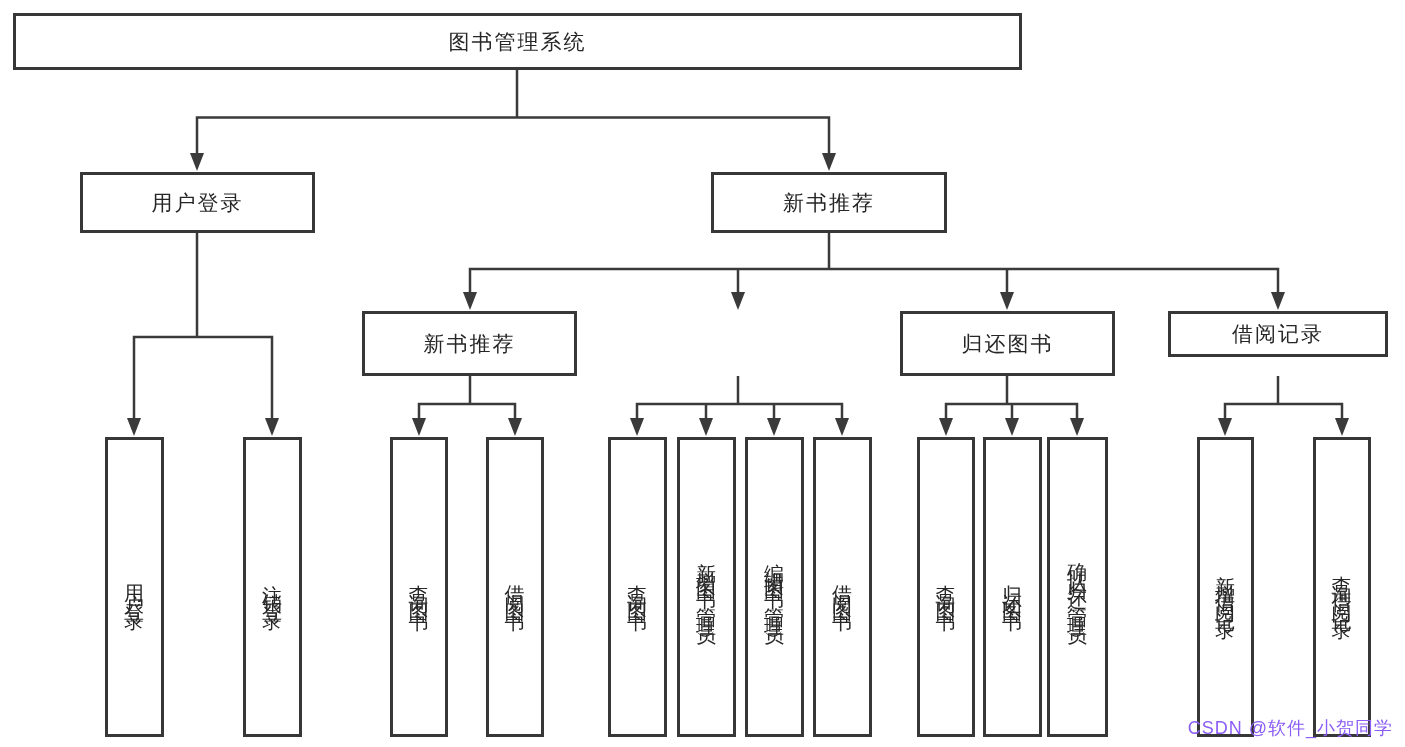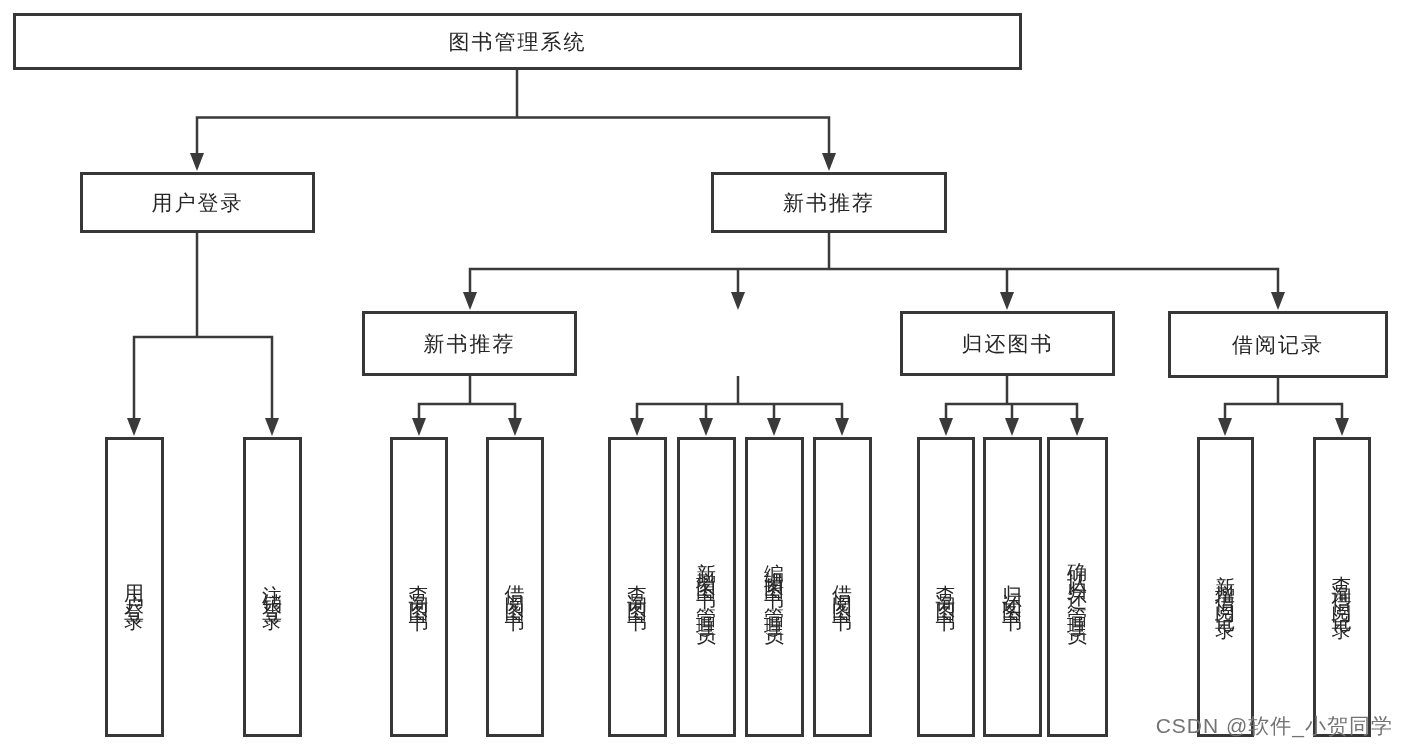--- a/index.html
+++ b/index.html
@@ -42,22 +42,22 @@
     text-orientation: mixed;
     font-size: 20px;
     letter-spacing: 9px;
     line-height: 1;
     white-space: nowrap;
   }
   .watermark {
     position: absolute;
     right: 12px;
     bottom: 7px;
-    font-size: 21px;
-    color: #737373;
+    font-size: 18px;
+    color: #8b5cf6;
     letter-spacing: 1px;
     white-space: nowrap;
     pointer-events: none;
   }
 </style>
 </head>
 <body>
 
 <div id="stage">
 
@@ -118,21 +118,21 @@
   <div class="node hbox" style="left:711px; top:172px; width:236px; height:61px;">
     <span>新书推荐</span>
   </div>
 
   <div class="node hbox" style="left:362px; top:311px; width:215px; height:65px;">
     <span>新书推荐</span>
   </div>
   <div class="node hbox" style="left:900px; top:311px; width:215px; height:65px;">
     <span>归还图书</span>
   </div>
-  <div class="node hbox" style="left:1168px; top:311px; width:220px; height:67px;">
+  <div class="node hbox" style="left:1168px; top:311px; width:220px; height:46px;">
     <span>借阅记录</span>
   </div>
 
   <div class="node vbox" style="left:105px; top:437px; width:59px; height:300px;">
     <span>用户登录</span>
   </div>
   <div class="node vbox" style="left:243px; top:437px; width:59px; height:300px;">
     <span>注销登录</span>
   </div>
 

